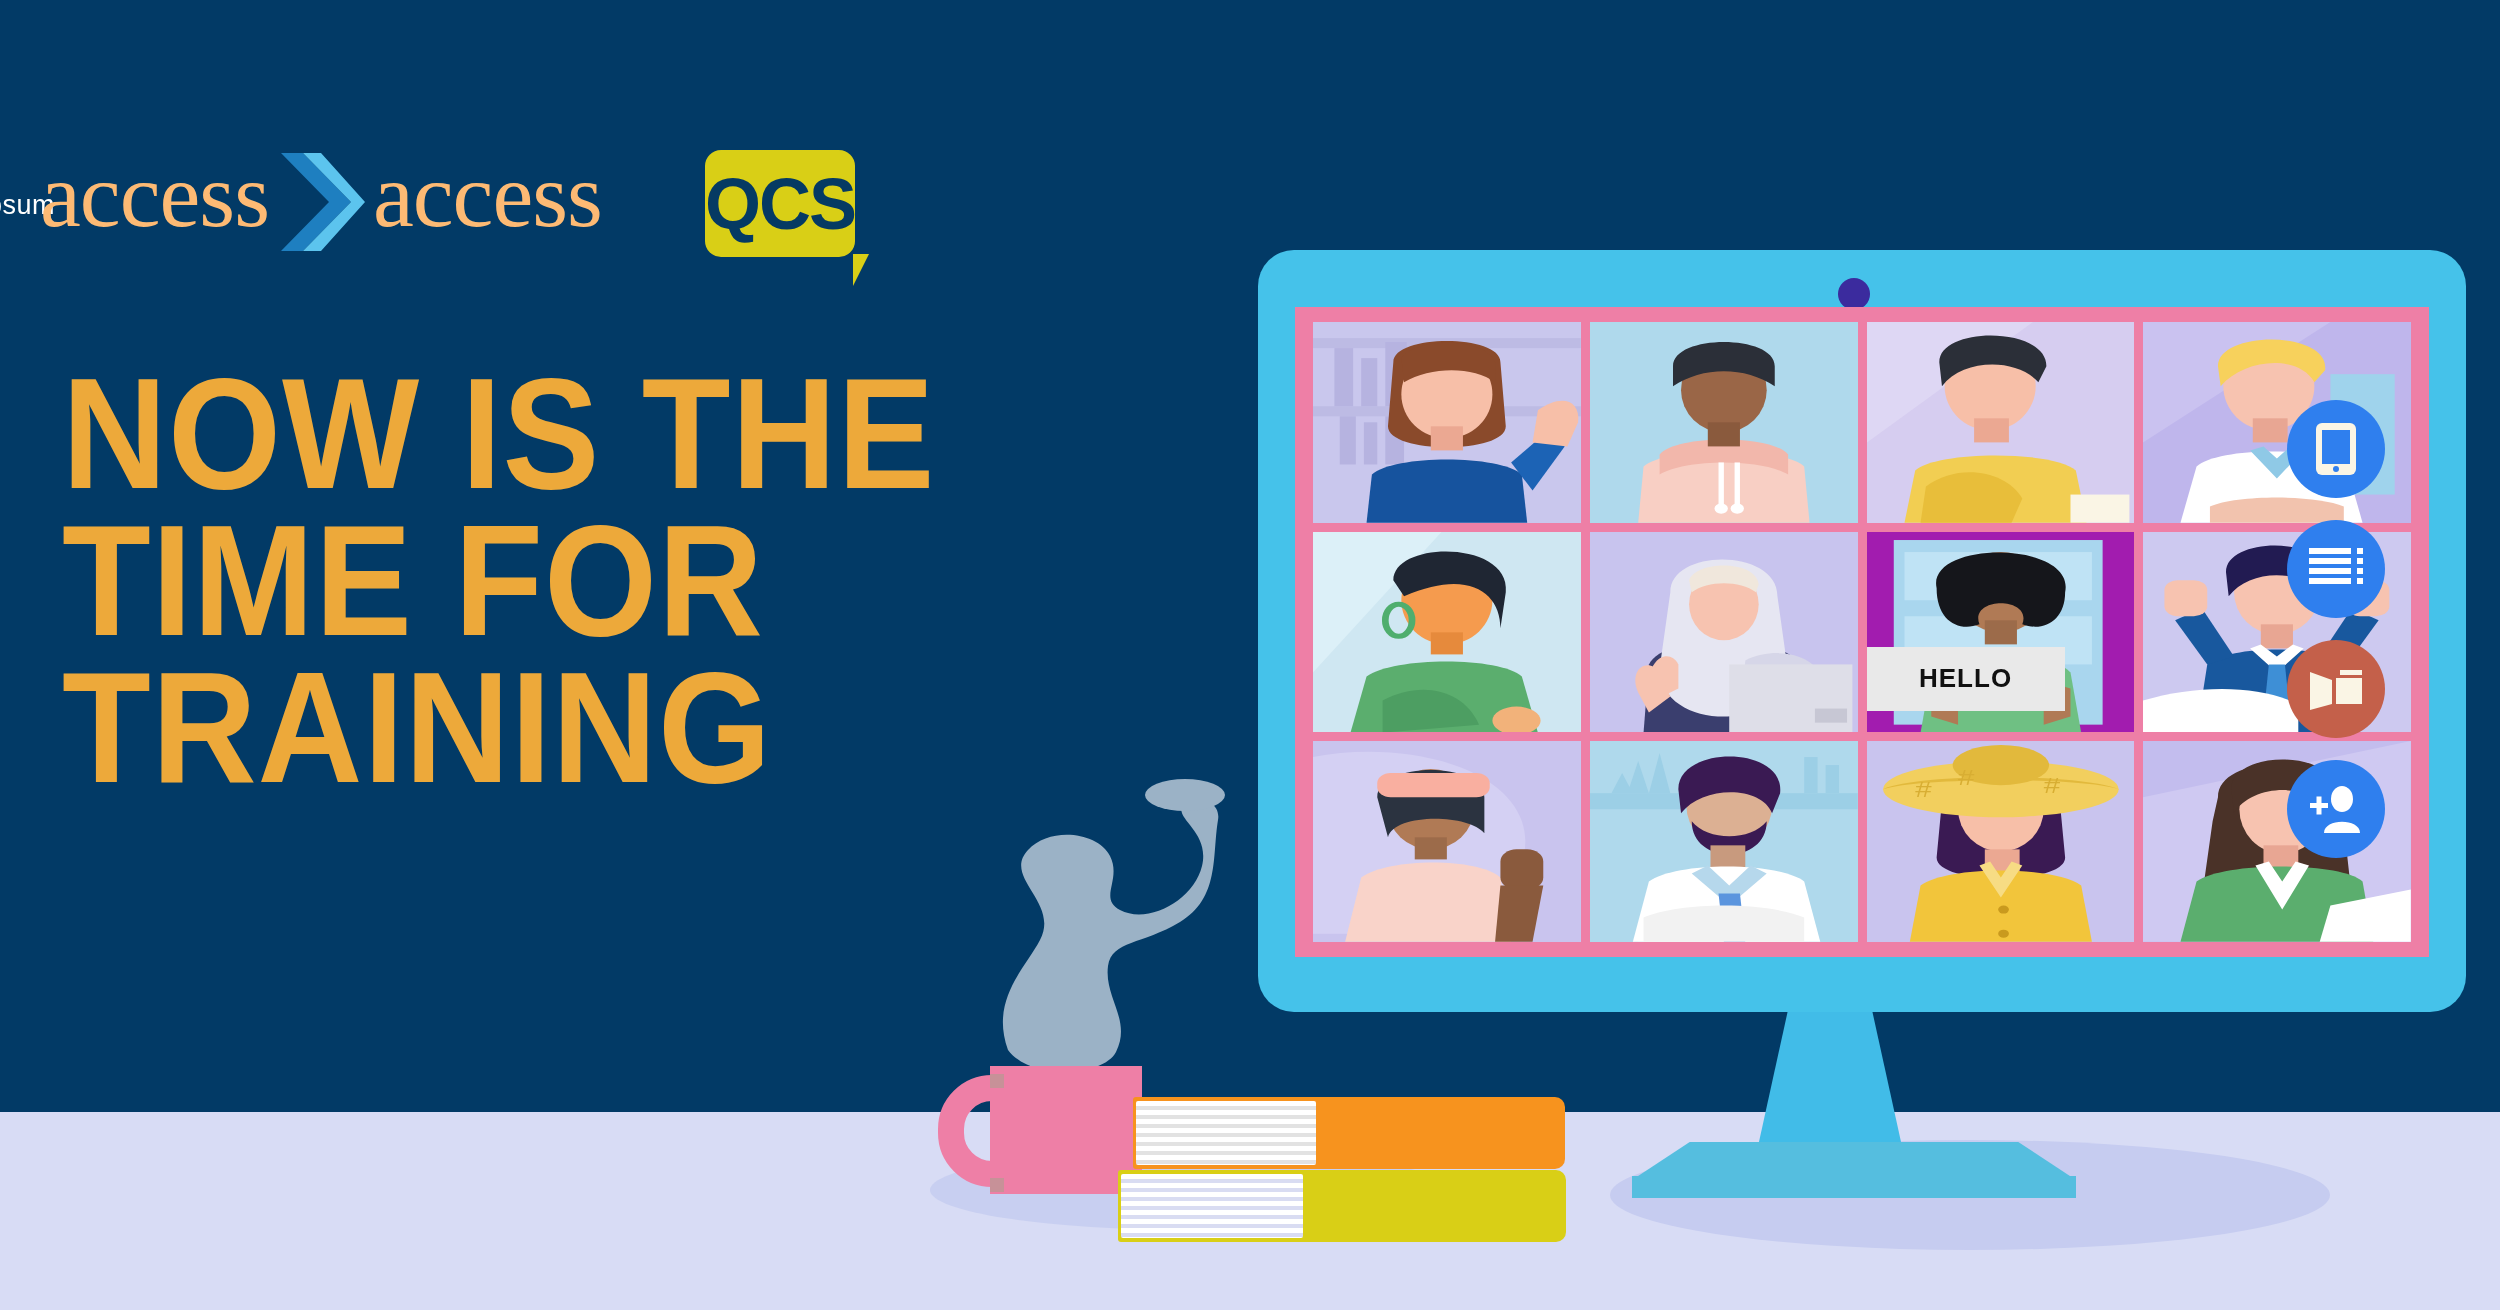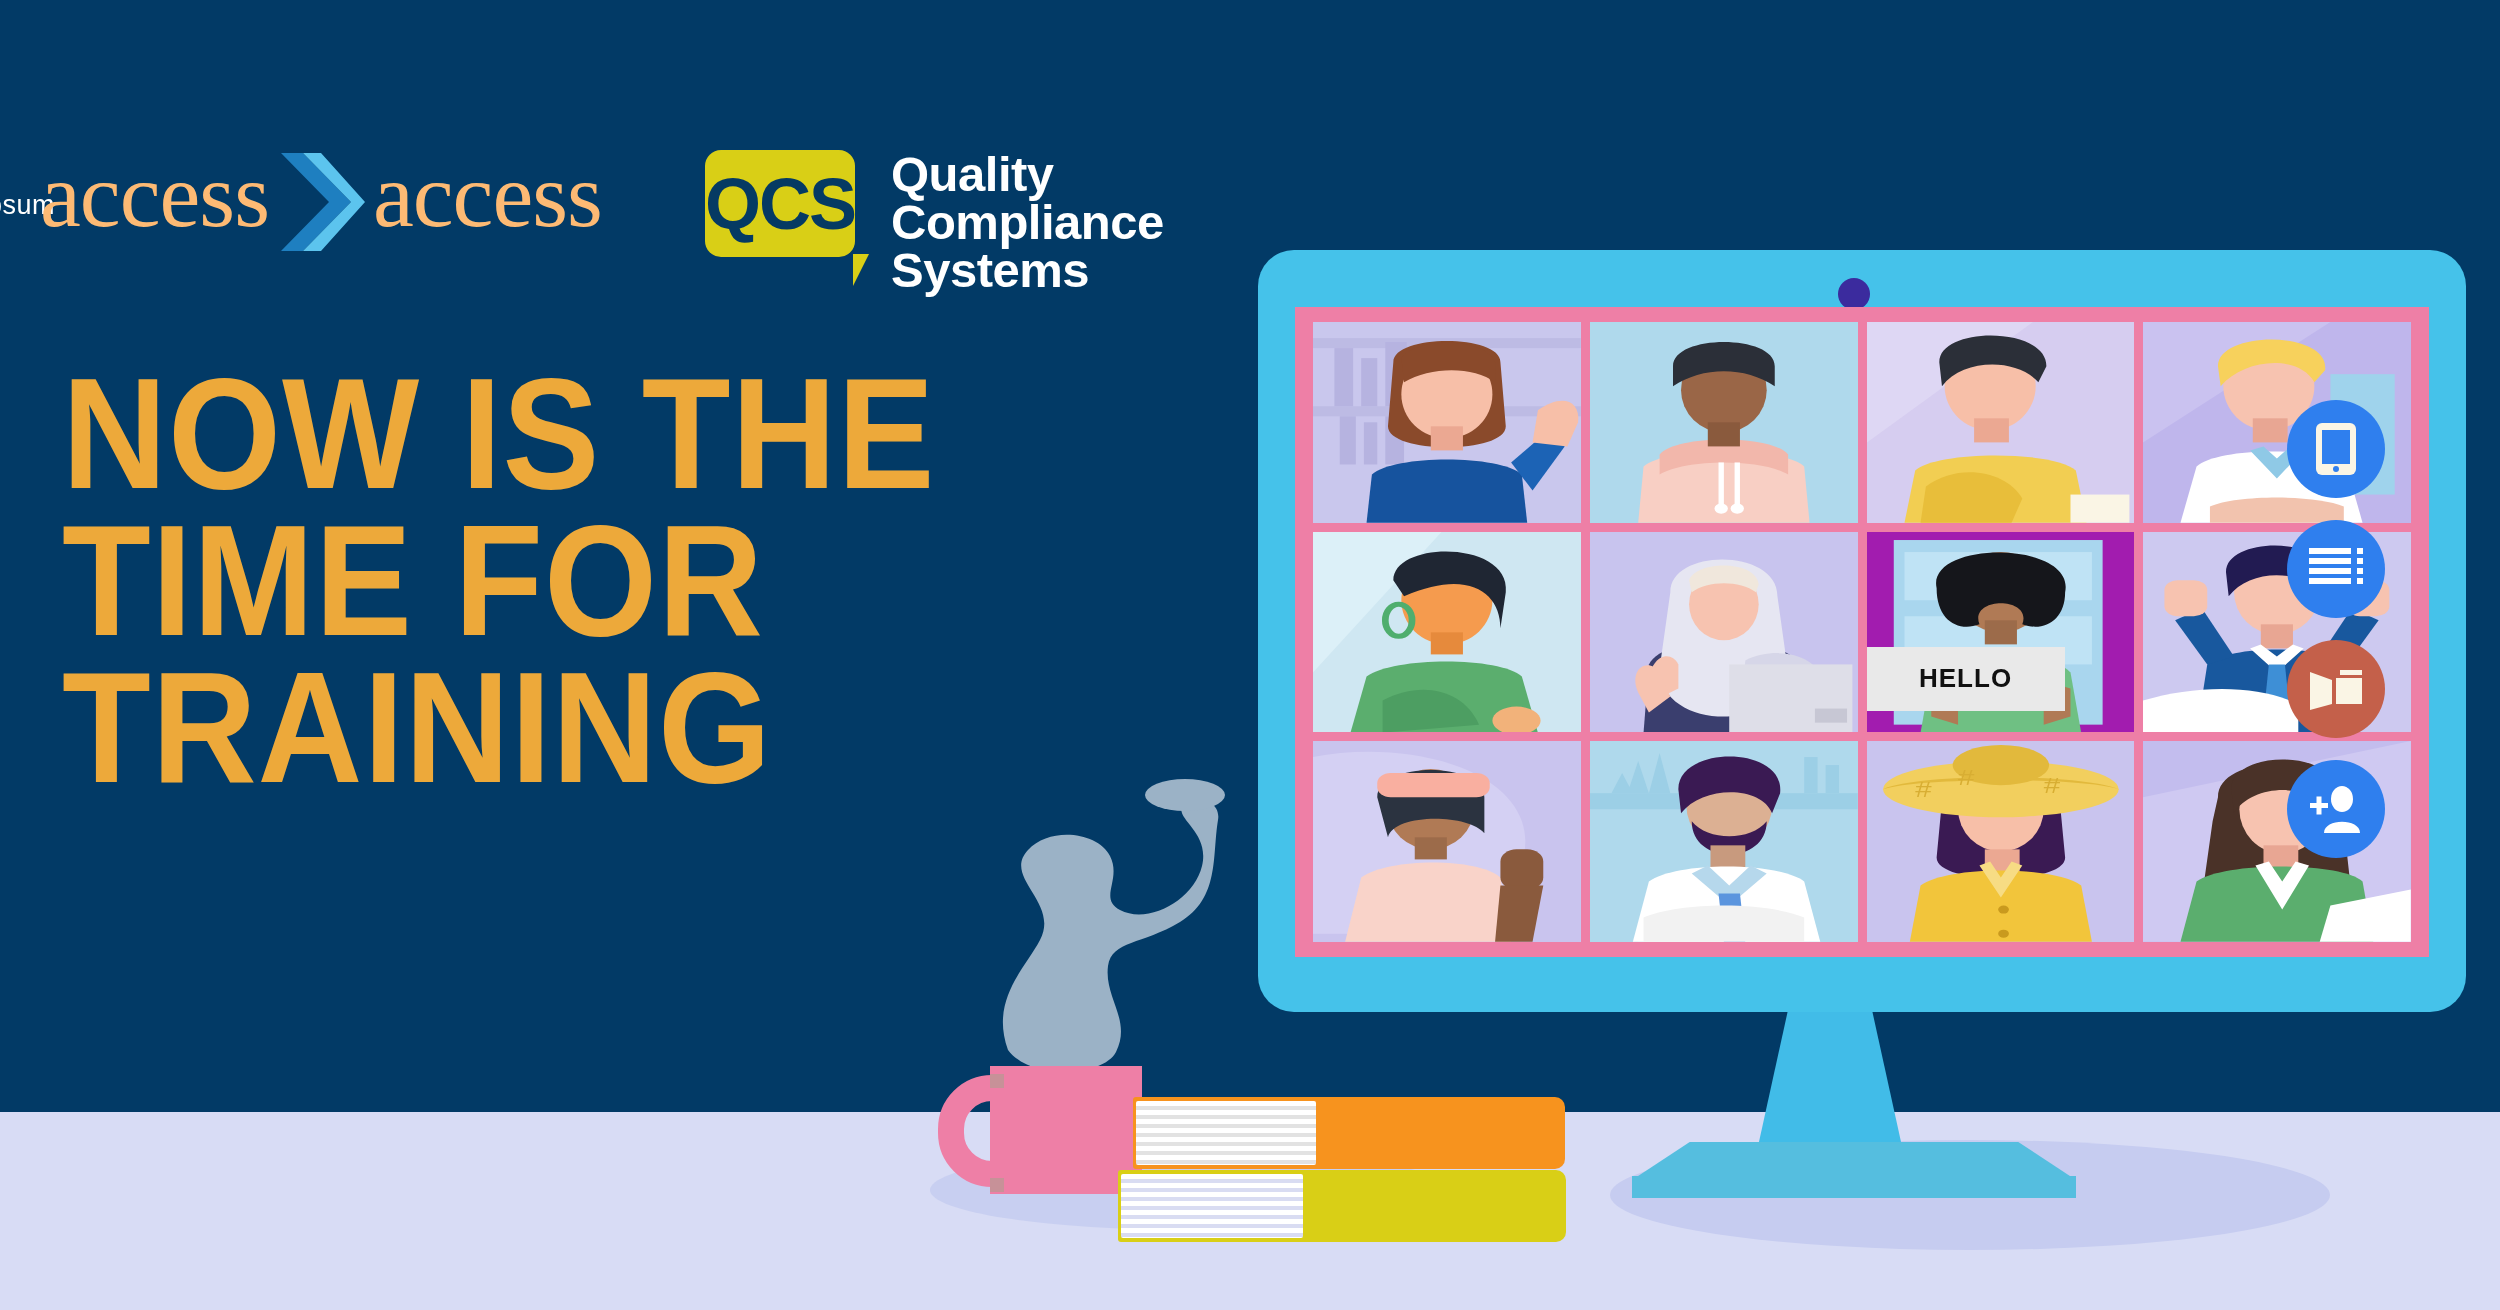--- a/index.html
+++ b/index.html
@@ -98,25 +98,20 @@
         <path d="M4 6 L52 55 L4 104 L26 104 L74 55 L26 6 Z" fill="#1E7FC0"></path>
         <path d="M26 6 L74 55 L26 104 L44 104 L88 55 L44 6 Z" fill="#5CC4EE"></path>
       </svg>
     </span>
     <span class="logo-word">access</span>
   </div>
 
   <div class="logo-qcs">
     <div class="qcs-bubble">
       <span class="qcs-letters">QCS</span>
-    </div>
-    <div class="qcs-words">
-      <div>Quality</div>
-      <div>Compliance</div>
-      <div>Systems</div>
     </div>
   </div>
 
   <div class="headline">
     <div>NOW IS THE</div>
     <div>TIME FOR</div>
     <div>TRAINING</div>
   </div>
 
   <div class="steam">

